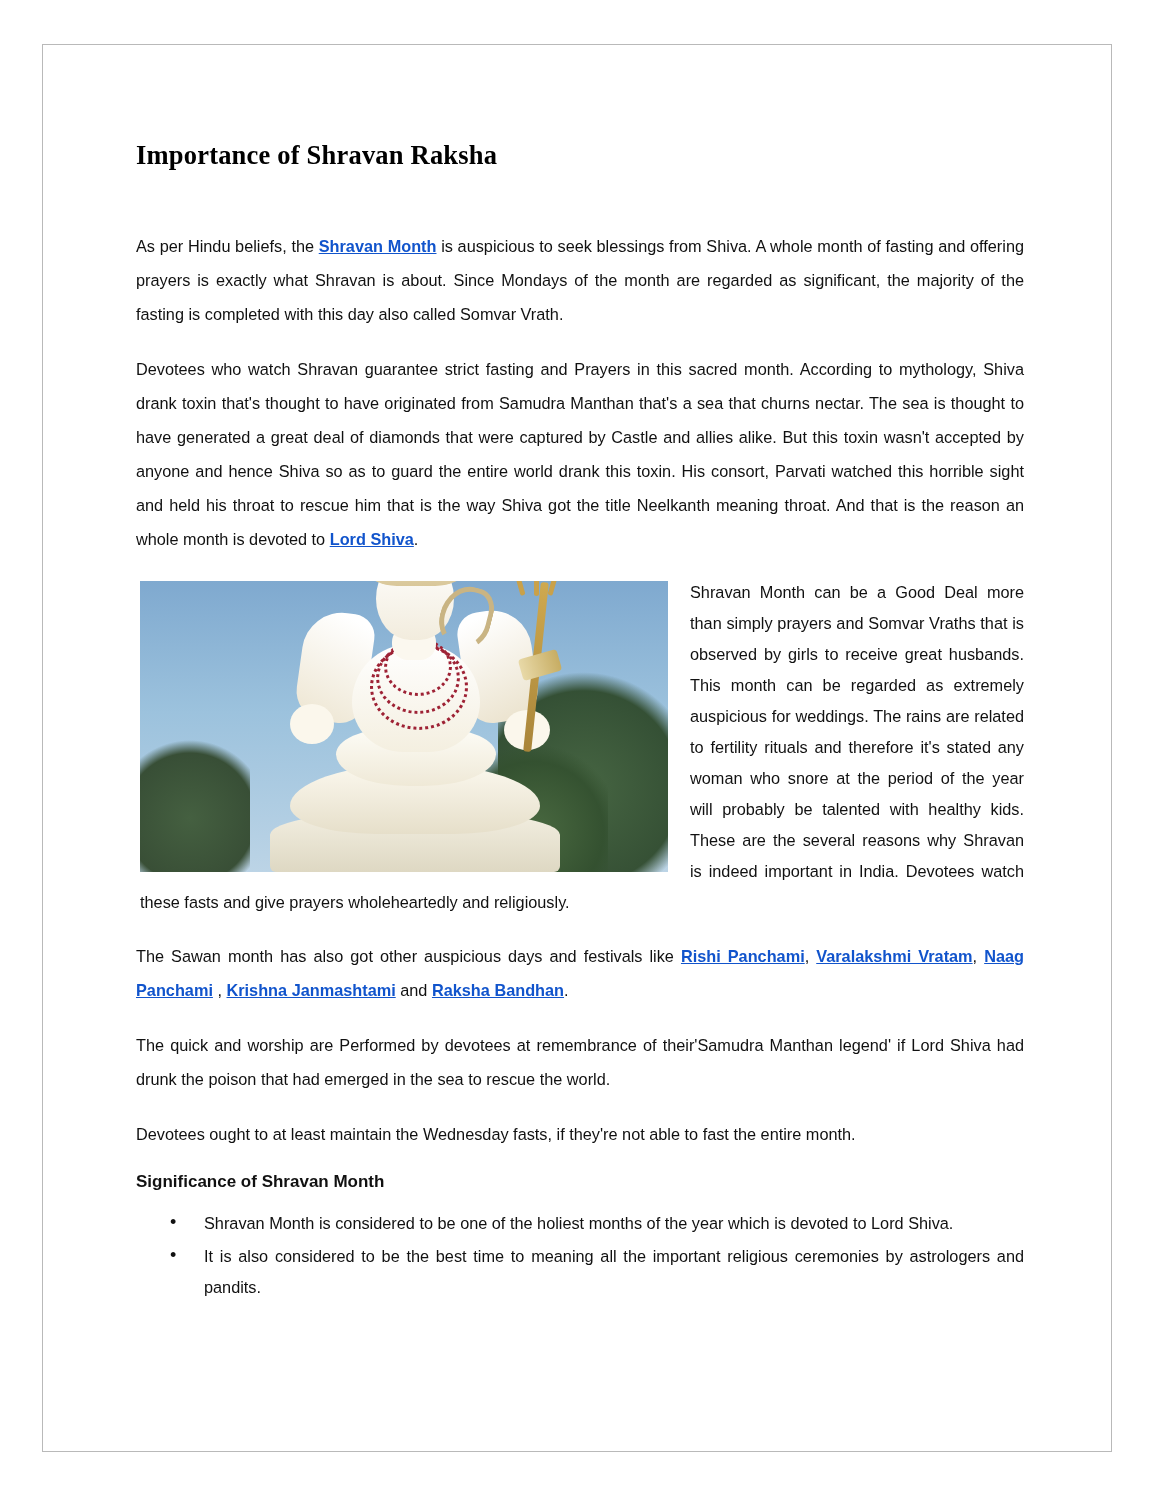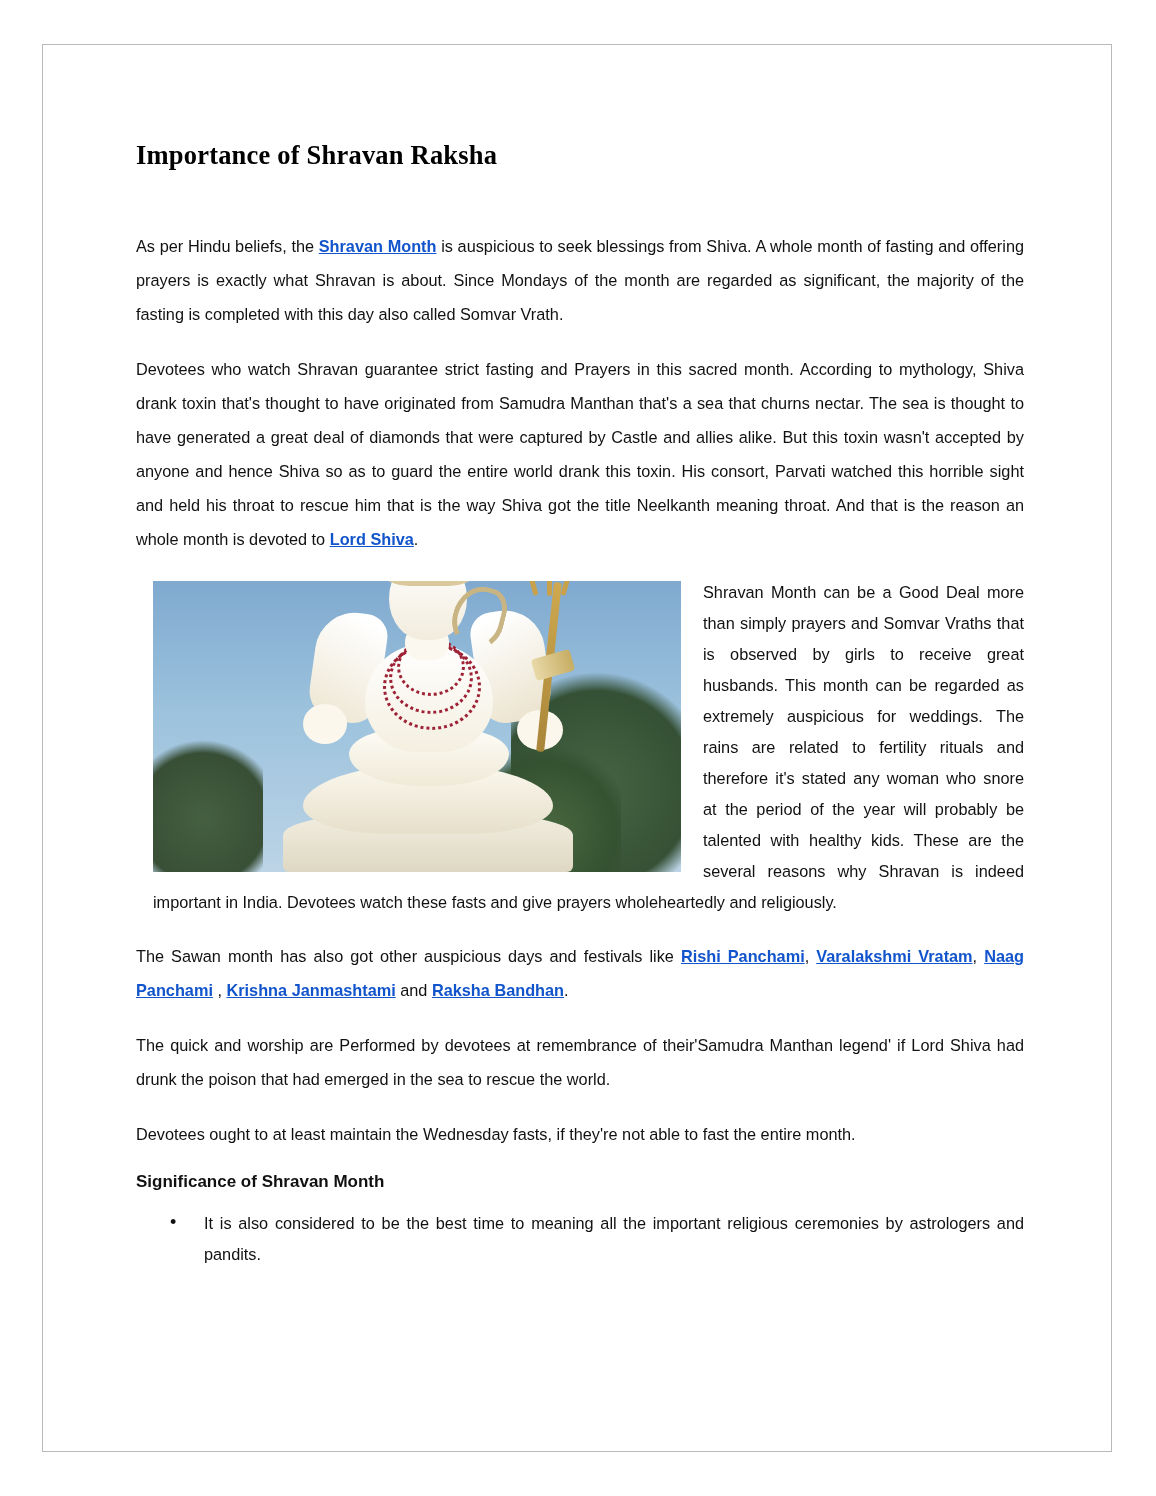--- a/index.html
+++ b/index.html
@@ -44,21 +44,21 @@
     text-align: justify;
     margin: 0 0 21px 0;
     color: #111111;
   }
   a.doc-link {
     color: #1154cc;
     font-weight: bold;
     text-decoration: underline;
   }
   .float-wrap {
-    margin: 0 0 0 17px;
+    margin: 0 0 0 4px;
   }
   .figure {
     float: left;
     width: 528px;
     height: 291px;
     margin: 4px 22px 6px 0;
     overflow: hidden;
     position: relative;
     background: #8fb8d8;
   }
@@ -307,17 +307,18 @@
       <span>The Sawan month has also got other auspicious days and festivals like </span><a class="doc-link" href="#">Rishi Panchami</a><span>, </span><a class="doc-link" href="#">Varalakshmi Vratam</a><span>, </span><a class="doc-link" href="#">Naag Panchami</a><span> , </span><a class="doc-link" href="#">Krishna Janmashtami</a><span> and </span><a class="doc-link" href="#">Raksha Bandhan</a><span>.</span>
     </p>
 
     <p class="body-par">The quick and worship are Performed by devotees at remembrance of their'Samudra Manthan legend' if Lord Shiva had drunk the poison that had emerged in the sea to rescue the world.</p>
 
     <p class="body-par">Devotees ought to at least maintain the Wednesday fasts, if they're not able to fast the entire month.</p>
 
     <h2 class="sub-head">Significance of Shravan Month</h2>
 
     <ul class="bullets">
+      <li>Shravan Month is considered to be one of the holiest months of the year which is devoted to Lord Shiva.</li>
       <li>It is also considered to be the best time to meaning all the important religious ceremonies by astrologers and pandits.</li>
     </ul>
 
   </div>
 </div>
 
 </body></html>

